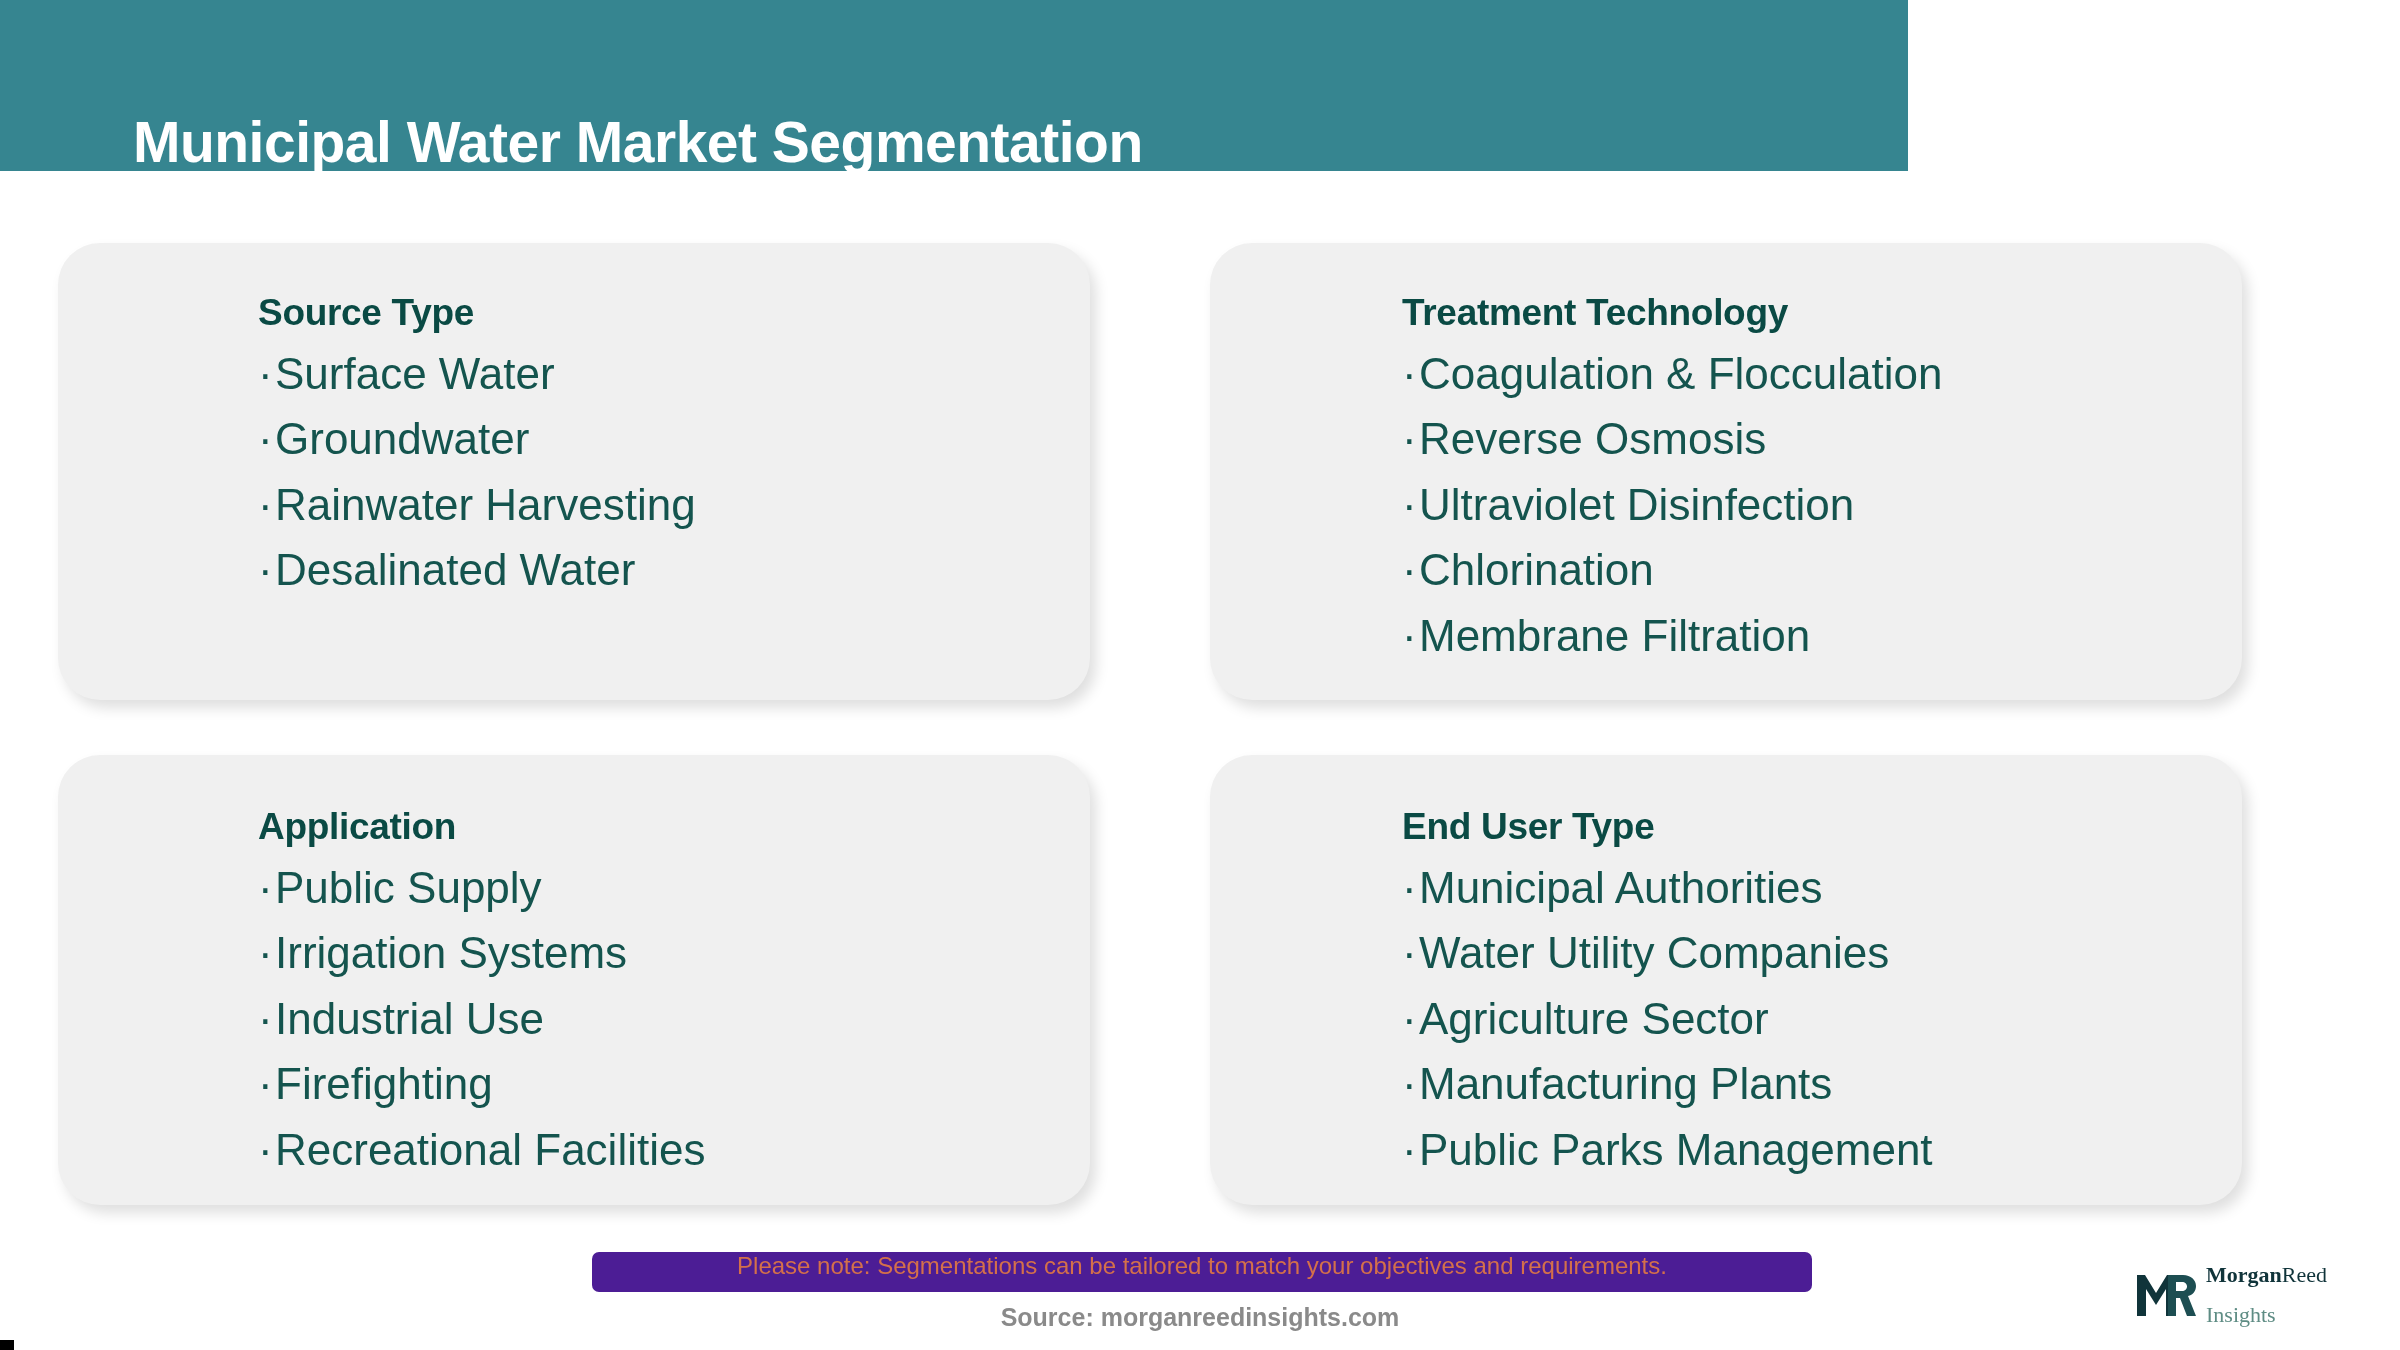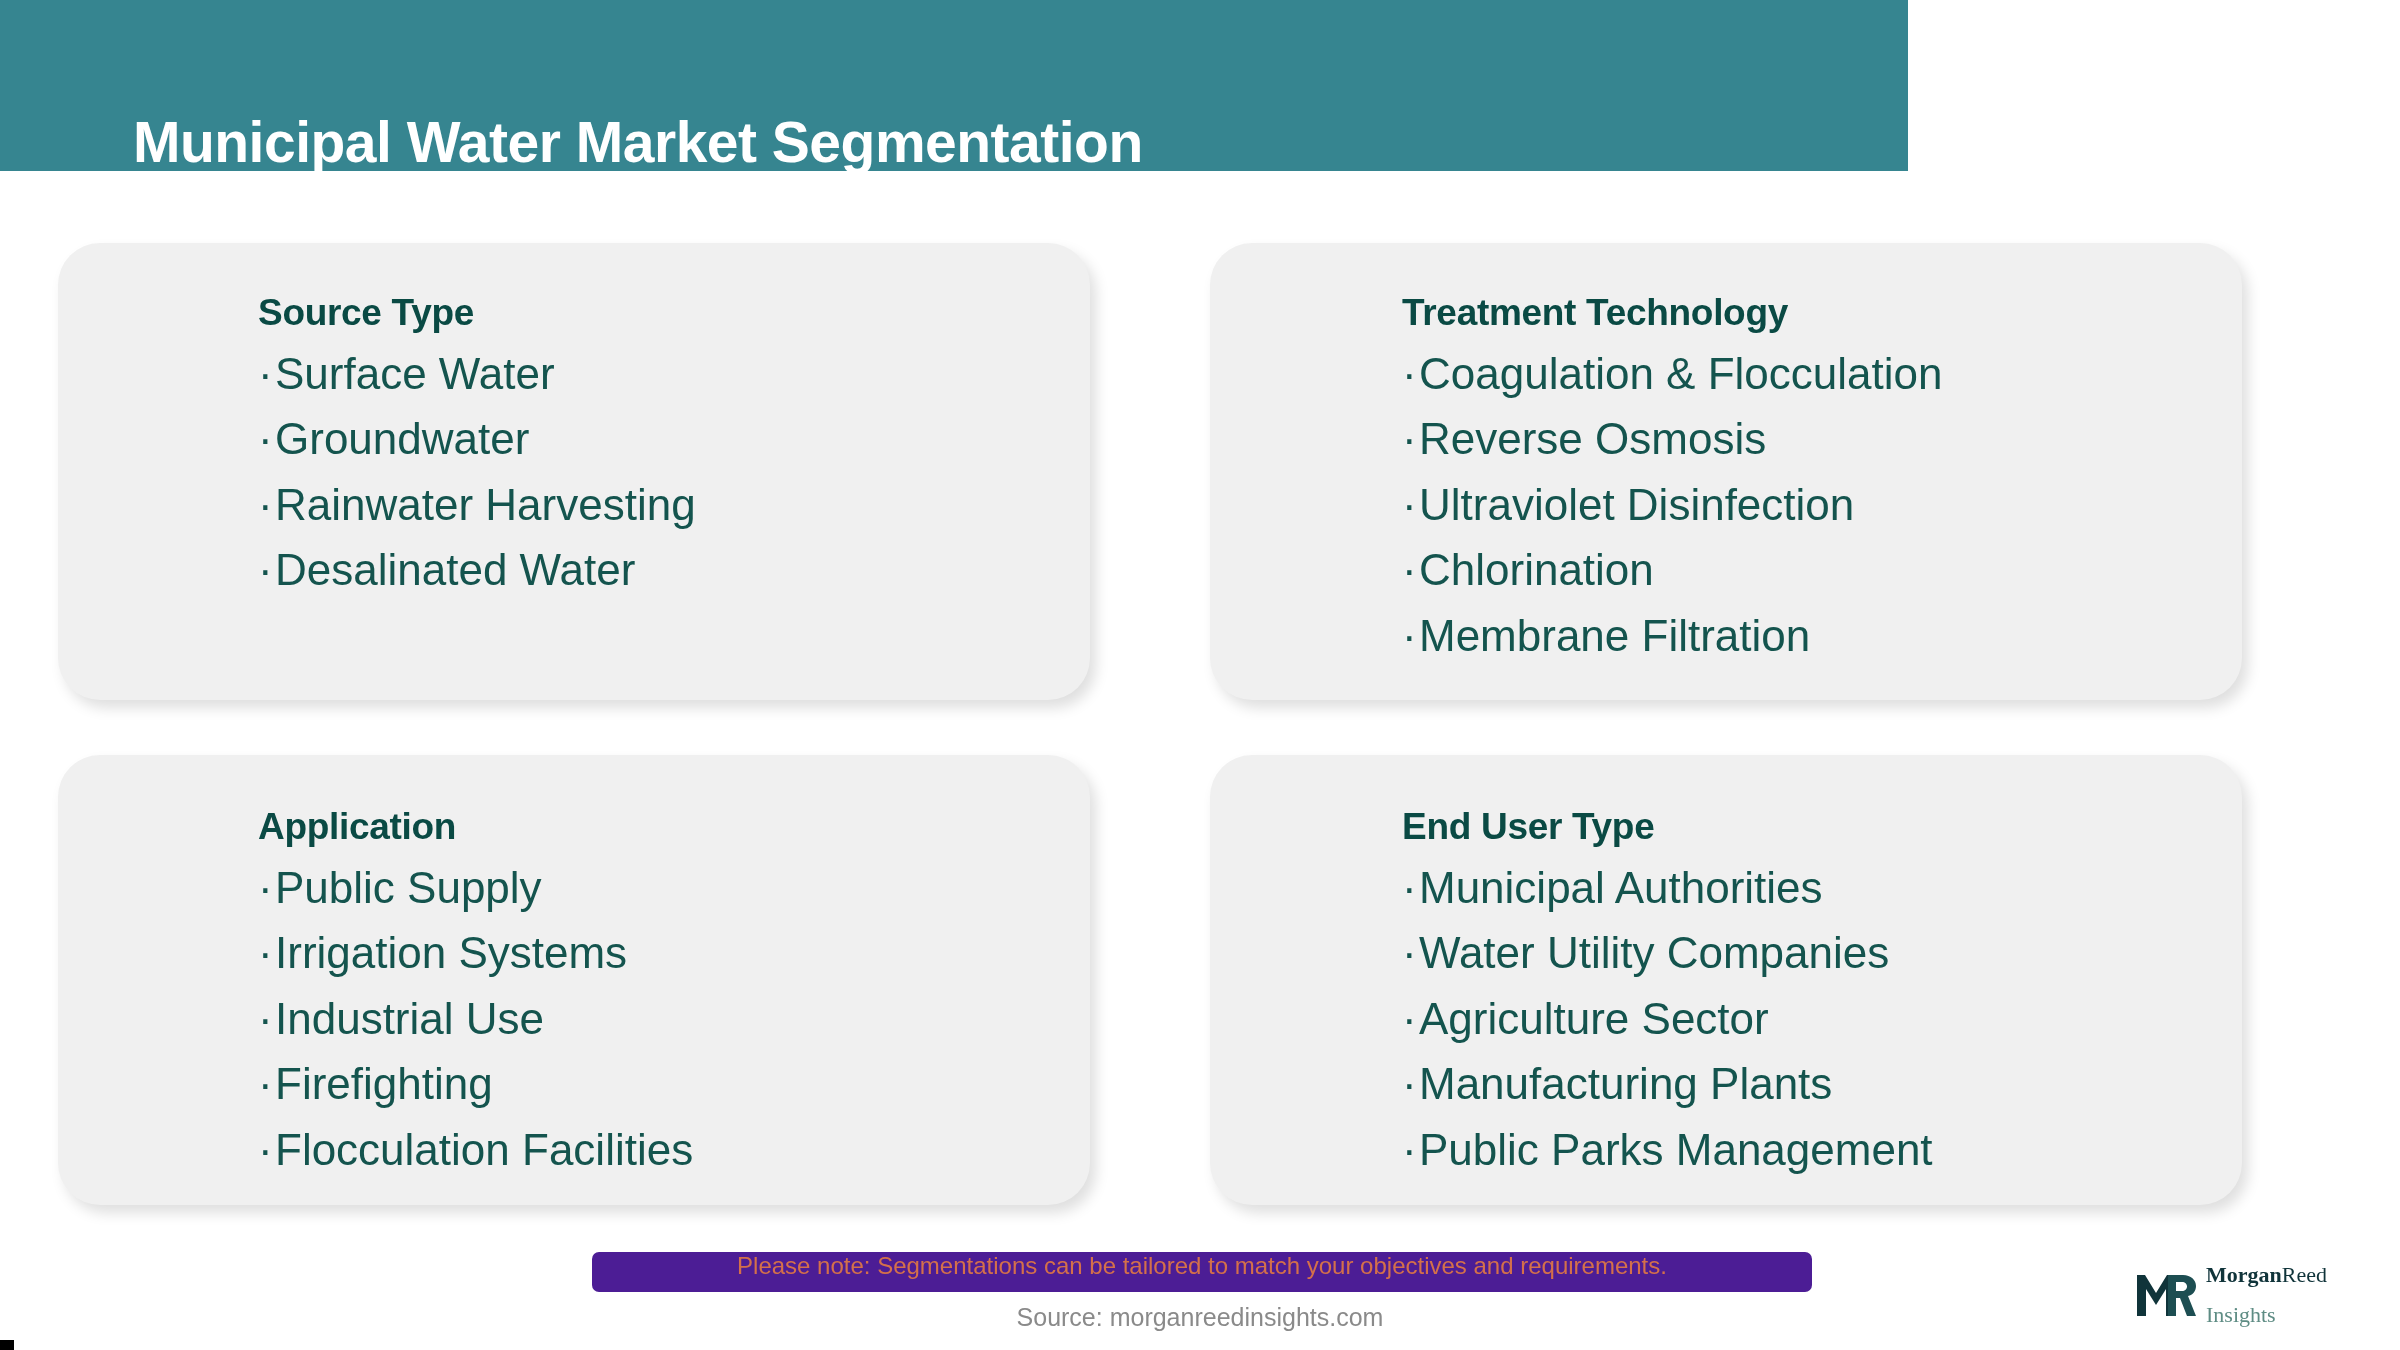--- a/index.html
+++ b/index.html
@@ -90,21 +90,21 @@
     font-size:24px;
     font-weight:400;
     white-space:nowrap;
   }
   .source-text {
     position:absolute;
     left:0; top:1303px; width:2400px;
     text-align:center;
     color:#8A8A8A;
     font-size:25px;
-    font-weight:400;
+    font-weight:700;
   }
 
   
   .logo {
     position:absolute;
     left:2135px; top:1264px;
     display:flex; align-items:center; gap:9px;
   }
   .logo-mark { width:62px; height:46px; display:block; }
   .logo-words { display:flex; flex-direction:column; line-height:1.0; }
@@ -159,21 +159,21 @@
     </div>
 
     <div class="card c2">
       <div class="card-inner">
         <div class="card-heading">Application</div>
         <ul class="card-list">
           <li><span class="bullet-dot">·</span><span>Public Supply</span></li>
           <li><span class="bullet-dot">·</span><span>Irrigation Systems</span></li>
           <li><span class="bullet-dot">·</span><span>Industrial Use</span></li>
           <li><span class="bullet-dot">·</span><span>Firefighting</span></li>
-          <li><span class="bullet-dot">·</span><span>Flocculation Facilities</span></li>
+          <li><span class="bullet-dot">·</span><span>Recreational Facilities</span></li>
         </ul>
       </div>
     </div>
 
     <div class="card c3">
       <div class="card-inner">
         <div class="card-heading">End User Type</div>
         <ul class="card-list">
           <li><span class="bullet-dot">·</span><span>Municipal Authorities</span></li>
           <li><span class="bullet-dot">·</span><span>Water Utility Companies</span></li>

